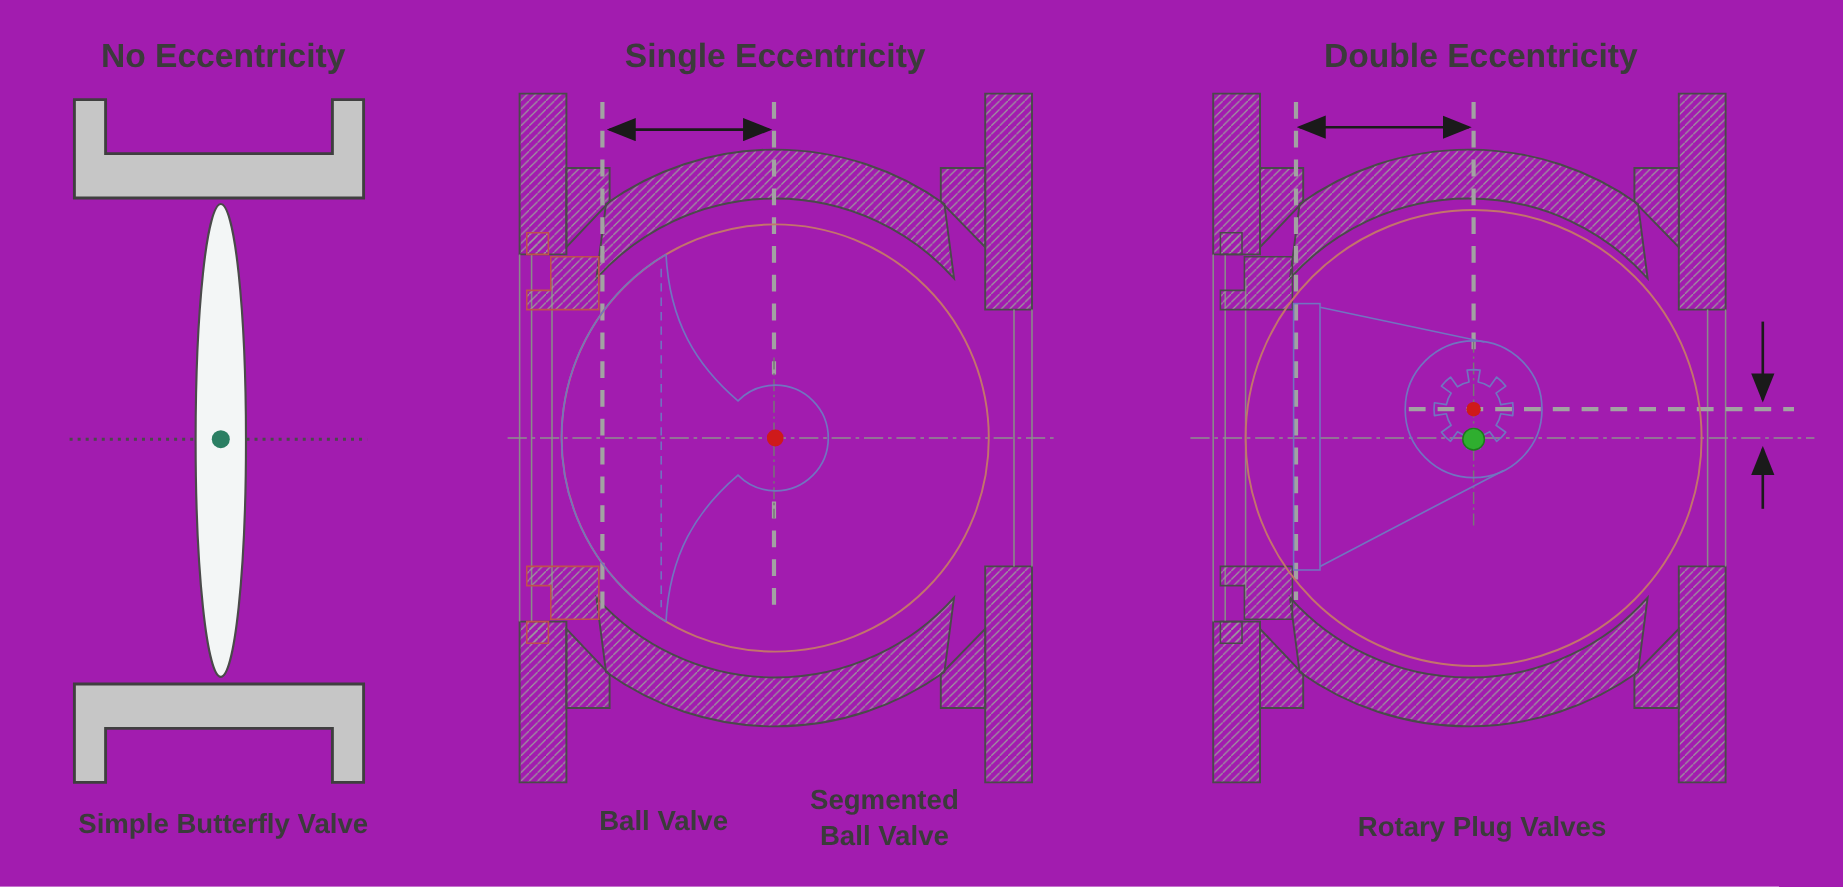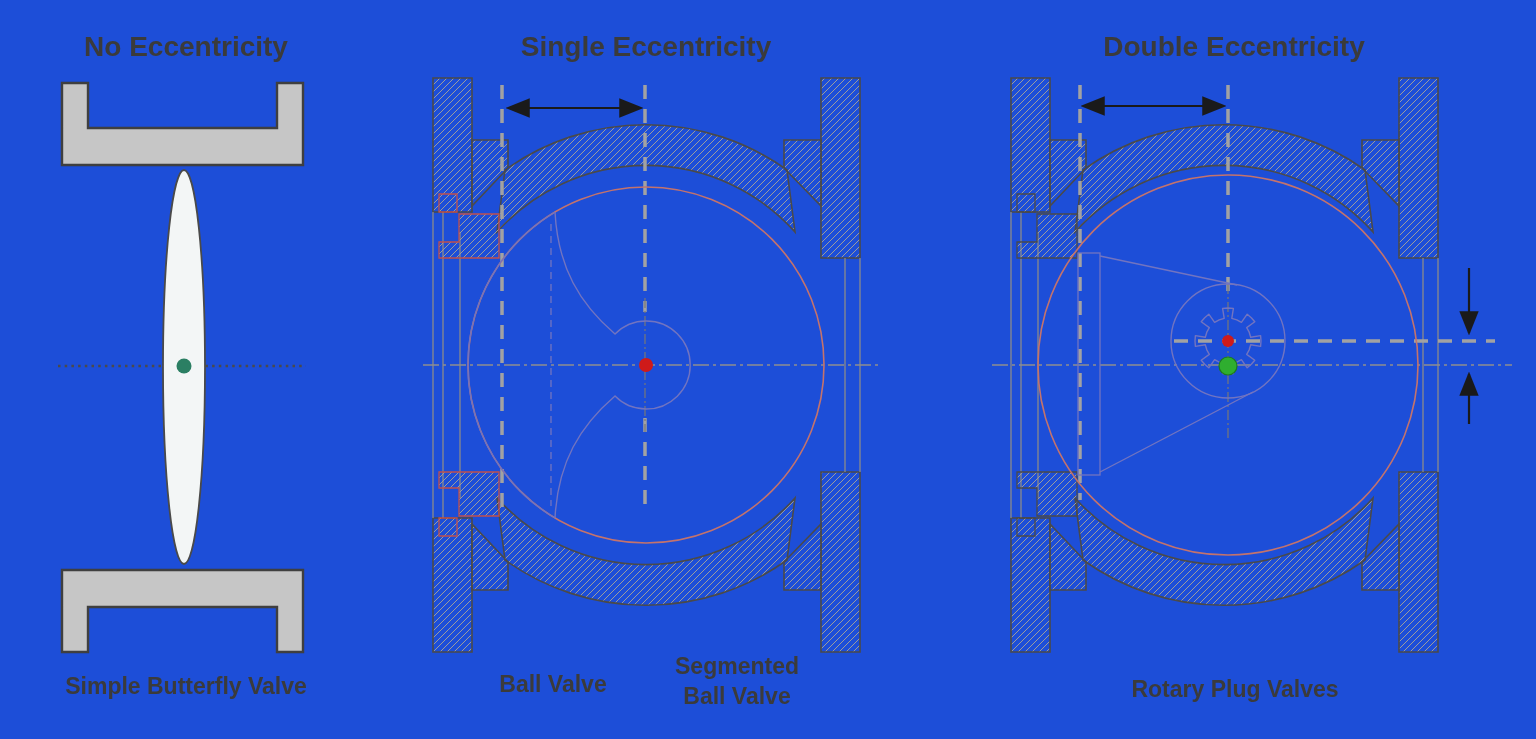--- a/index.html
+++ b/index.html
@@ -1,16 +1,16 @@
 <!DOCTYPE html>
 <html><head>
 <meta charset="utf-8">
 <style>
   html,body{margin:0;padding:0;background:#ffffff;}
-  .stage{position:relative;width:1536px;height:739px;background:#1d4ed8;overflow:hidden;}
+  .stage{position:relative;width:1536px;height:739px;background:#a21caf;overflow:hidden;}
   svg{display:block;}
   .title{font-family:"Liberation Sans",sans-serif;font-size:28px;font-weight:600;fill:#3b3b3b;text-anchor:middle;}
   .cap{font-family:"Liberation Sans",sans-serif;font-size:23px;font-weight:600;fill:#3b3b3b;text-anchor:middle;}
   .bodyshape{stroke:#4a4a4a;stroke-width:1.6;fill:url(#hatch);}
   .faceline{stroke:#8a8a8a;stroke-width:1.3;fill:none;}
   .retainer{fill:url(#hatch);stroke-width:1.3;}
   .dash-thick{stroke:#a2a2a2;stroke-width:3.5;stroke-dasharray:14 10;fill:none;}
   .dashdot{stroke:#8f8f8f;stroke-width:1.3;stroke-dasharray:16 4 3 4;fill:none;}
   .dashdot-dark{stroke:#777;stroke-width:1.2;stroke-dasharray:10 3 2 3;fill:none;}
   .dim{stroke:#1a1a1a;stroke-width:2.2;fill:none;}

